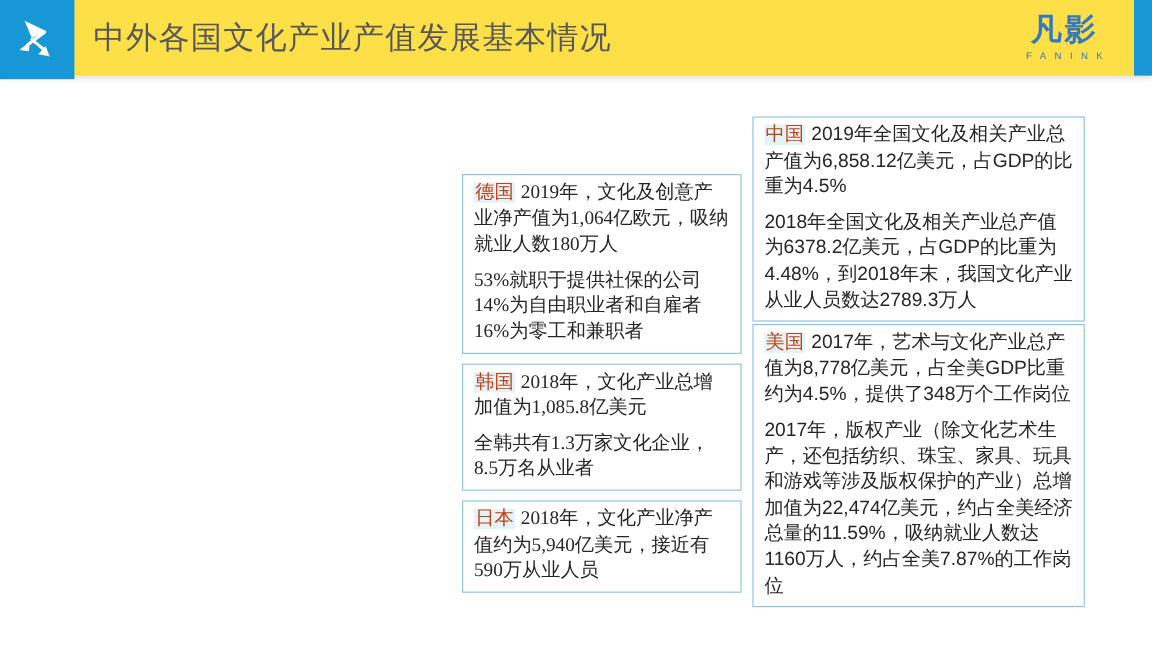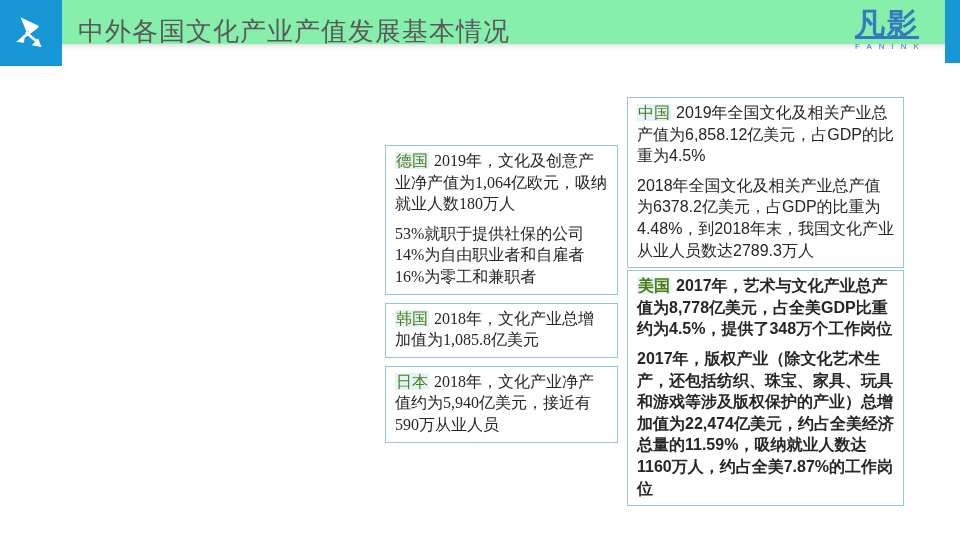--- a/index.html
+++ b/index.html
@@ -12,22 +12,22 @@
     height: 540px;
     background: #ffffff;
     overflow: hidden;
   }
 
   
   .header {
     position: absolute;
     top: 0; left: 0;
     width: 960px;
-    height: 44px;
-    background: #86efac;
+    height: 63px;
+    background: #fde047;
     box-shadow: 0 2px 5px rgba(0,0,0,0.14);
     z-index: 2;
   }
   .header-icon {
     position: absolute;
     top: 0; left: 0;
     width: 62px;
     height: 66px;
     background: #1897D6;
     display: flex;
@@ -50,25 +50,24 @@
   }
   .brand {
     position: absolute;
     right: 28px;
     top: 8px;
     width: 90px;
     text-align: center;
     color: #3579BE;
   }
   .brand-glyphs {
-    font-size: 30px;
+    font-size: 26px;
     line-height: 32px;
     font-weight: 700;
     letter-spacing: 2px;
-    text-decoration: underline;
   }
   .brand-sub {
     font-size: 8px;
     letter-spacing: 7px;
     text-indent: 7px;
     color: #3579BE;
     margin-top: 2px;
   }
   .header-bar {
     position: absolute;
@@ -78,34 +77,34 @@
     background: #1897D6;
   }
 
   
   .col { position: absolute; display: flex; flex-direction: column; }
   .col-left  { left: 70px;  top: 192px; width: 306px; }
   .col-mid   { left: 385px; top: 145px; width: 233px; font-family: Liberation Serif, serif; }
   .col-right { left: 627px; top: 97px;  width: 277px; }
   .col-left  .cbox + .cbox { margin-top: 2px; }
   .col-mid   .cbox + .cbox { margin-top: 8px; }
-  .col-right .cbox + .cbox { margin-top: 2px; font-weight: bold; }
+  .col-right .cbox + .cbox { margin-top: 2px; }
 
   .cbox {
     background: #ffffff;
     border: 1px solid #92C6E4;
     padding: 4px 9px 6px 9px;
     font-size: 16px;
     line-height: 1.35;
     color: #262626;
   }
   .cbox-p { white-space: pre-line; }
   .cbox-p.extra { margin-top: 8px; }
   .country {
-    color: #4d7c0f;
+    color: #c2410c;
     background: #E3F2FB;
     padding: 0 1px;
     margin-right: 5px;
   }
 </style>
 </head>
 <body>
 
 <div class="slide">
 
@@ -134,20 +133,21 @@
 
   <div class="col col-mid">
     <div class="cbox">
       <p class="cbox-p"><span class="country">德国</span><span>2019年，文化及创意产业净产值为1,064亿欧元，吸纳就业人数180万人</span></p>
       <p class="cbox-p extra">53%就职于提供社保的公司
 14%为自由职业者和自雇者
 16%为零工和兼职者</p>
     </div>
     <div class="cbox">
       <p class="cbox-p"><span class="country">韩国</span><span>2018年，文化产业总增加值为1,085.8亿美元</span></p>
+      <p class="cbox-p extra">全韩共有1.3万家文化企业，8.5万名从业者</p>
     </div>
     <div class="cbox">
       <p class="cbox-p"><span class="country">日本</span><span>2018年，文化产业净产值约为5,940亿美元，接近有590万从业人员</span></p>
     </div>
   </div>
 
   <div class="col col-right">
     <div class="cbox">
       <p class="cbox-p"><span class="country">中国</span><span>2019年全国文化及相关产业总产值为6,858.12亿美元，占GDP的比重为4.5%</span></p>
       <p class="cbox-p extra">2018年全国文化及相关产业总产值为6378.2亿美元，占GDP的比重为4.48%，到2018年末，我国文化产业从业人员数达2789.3万人</p>

